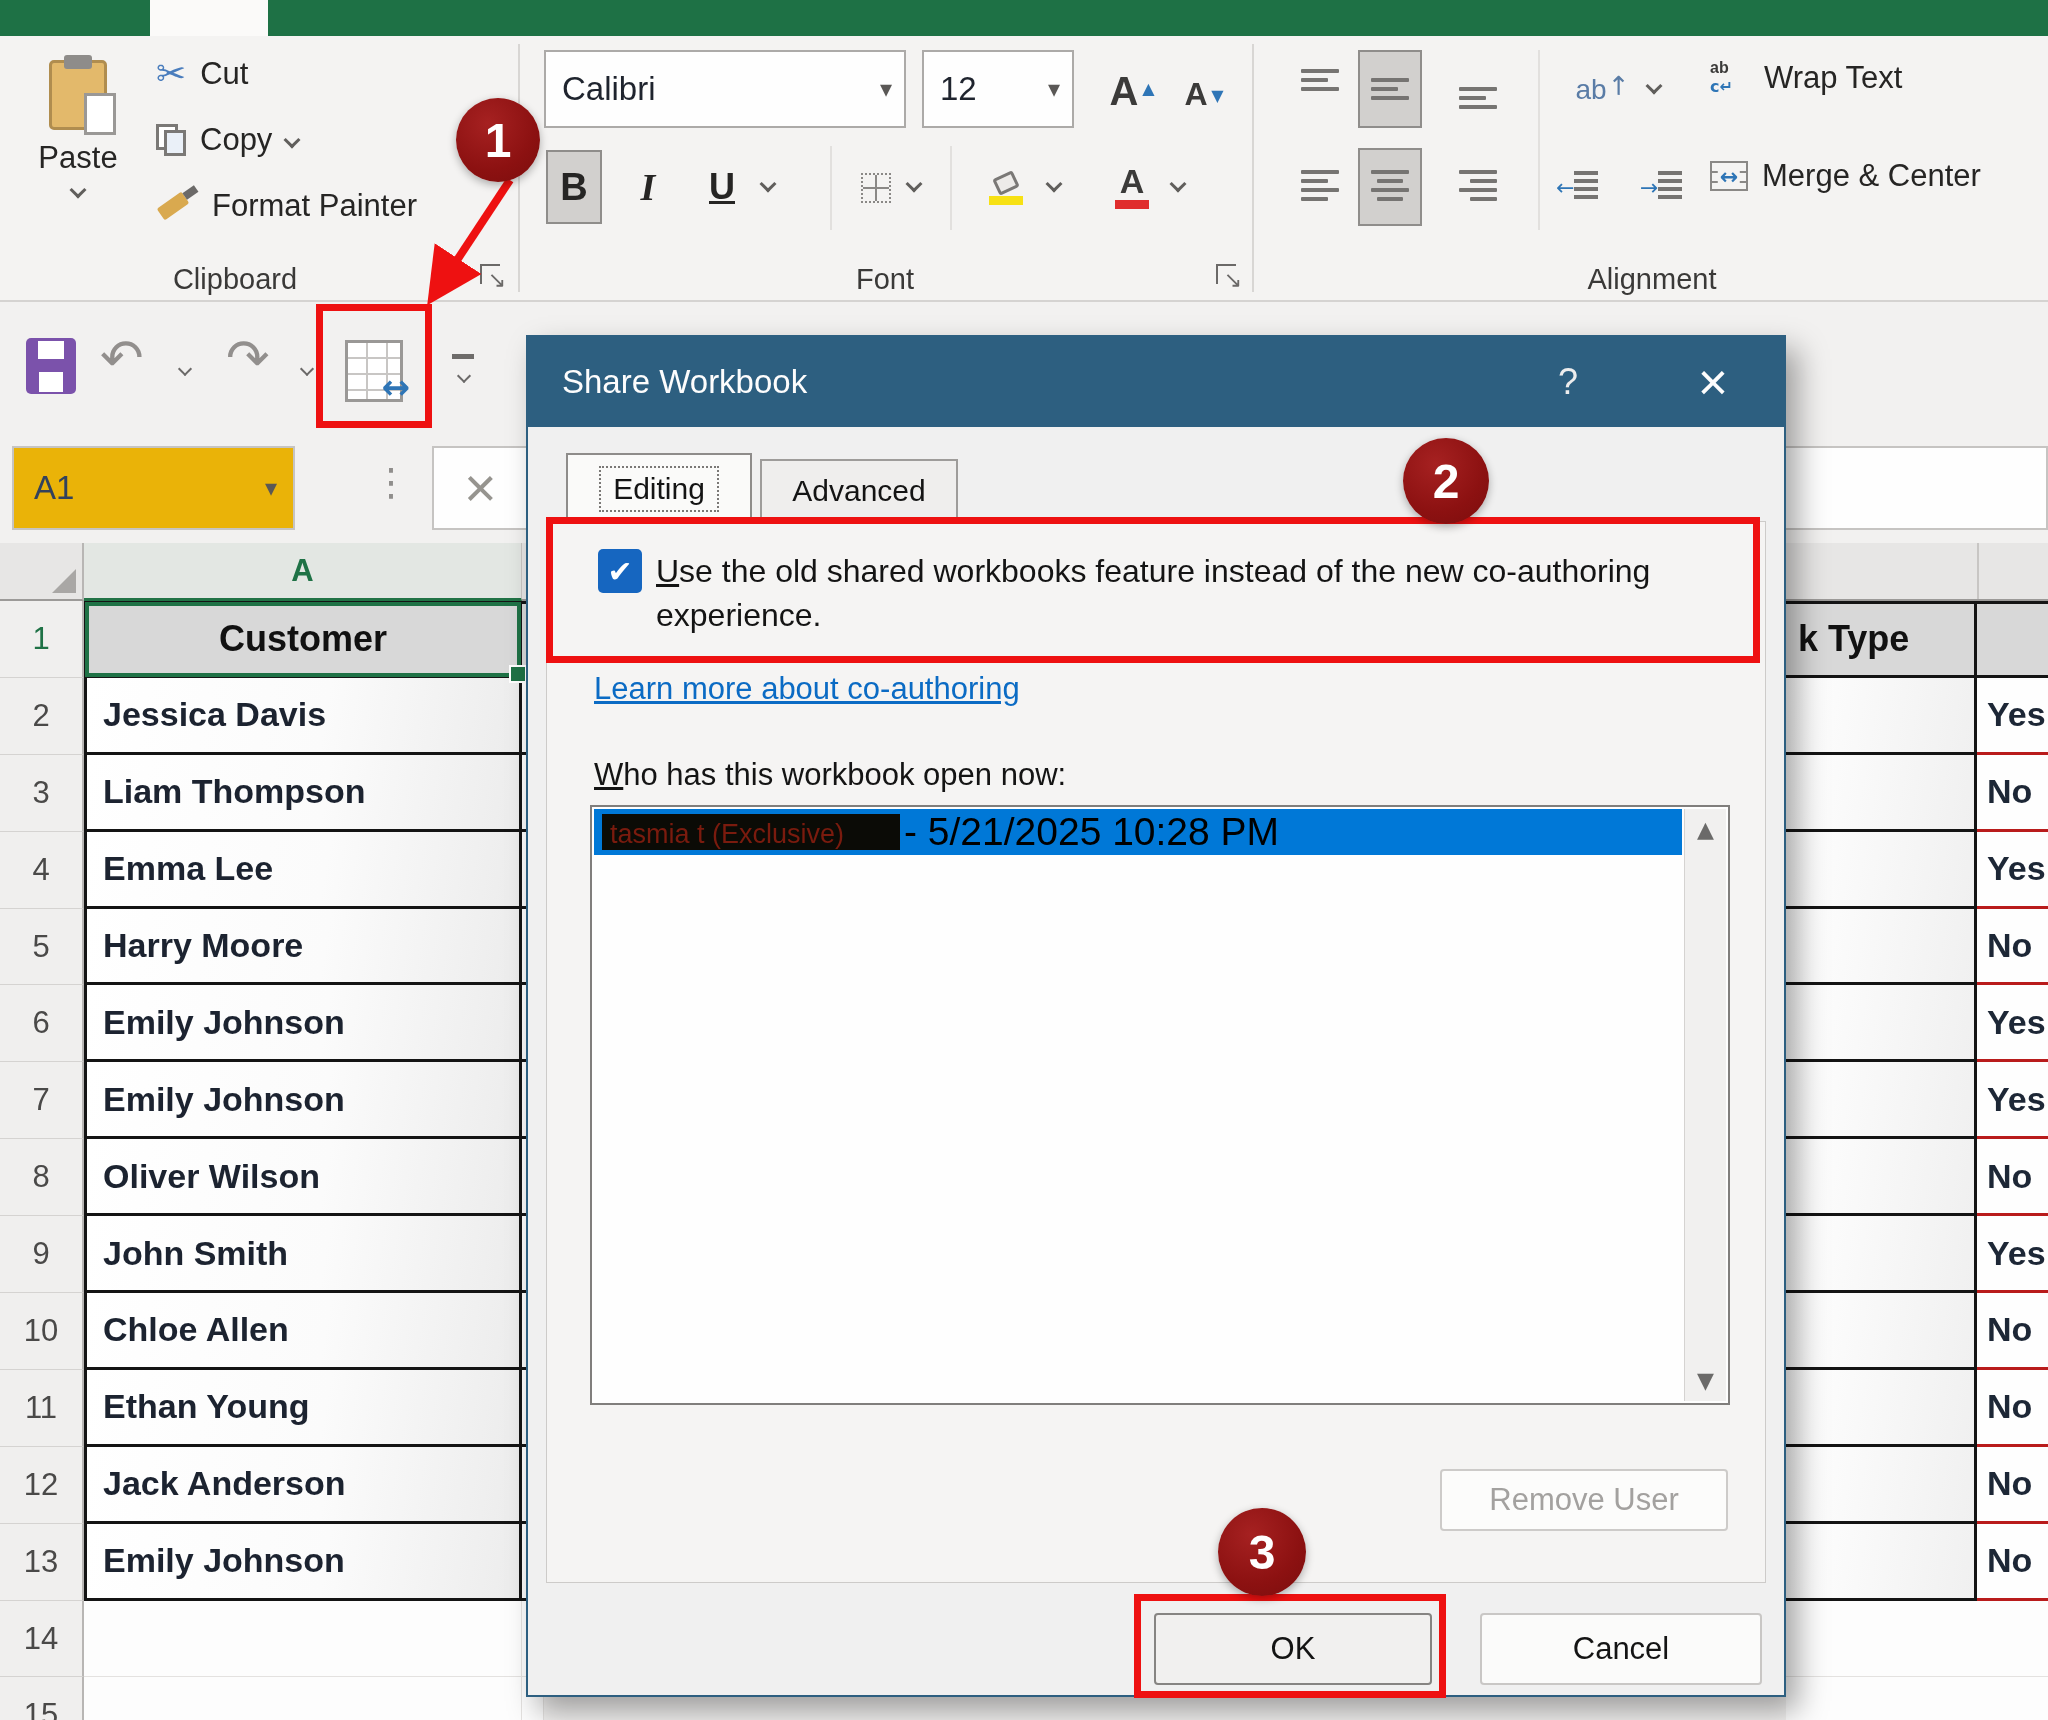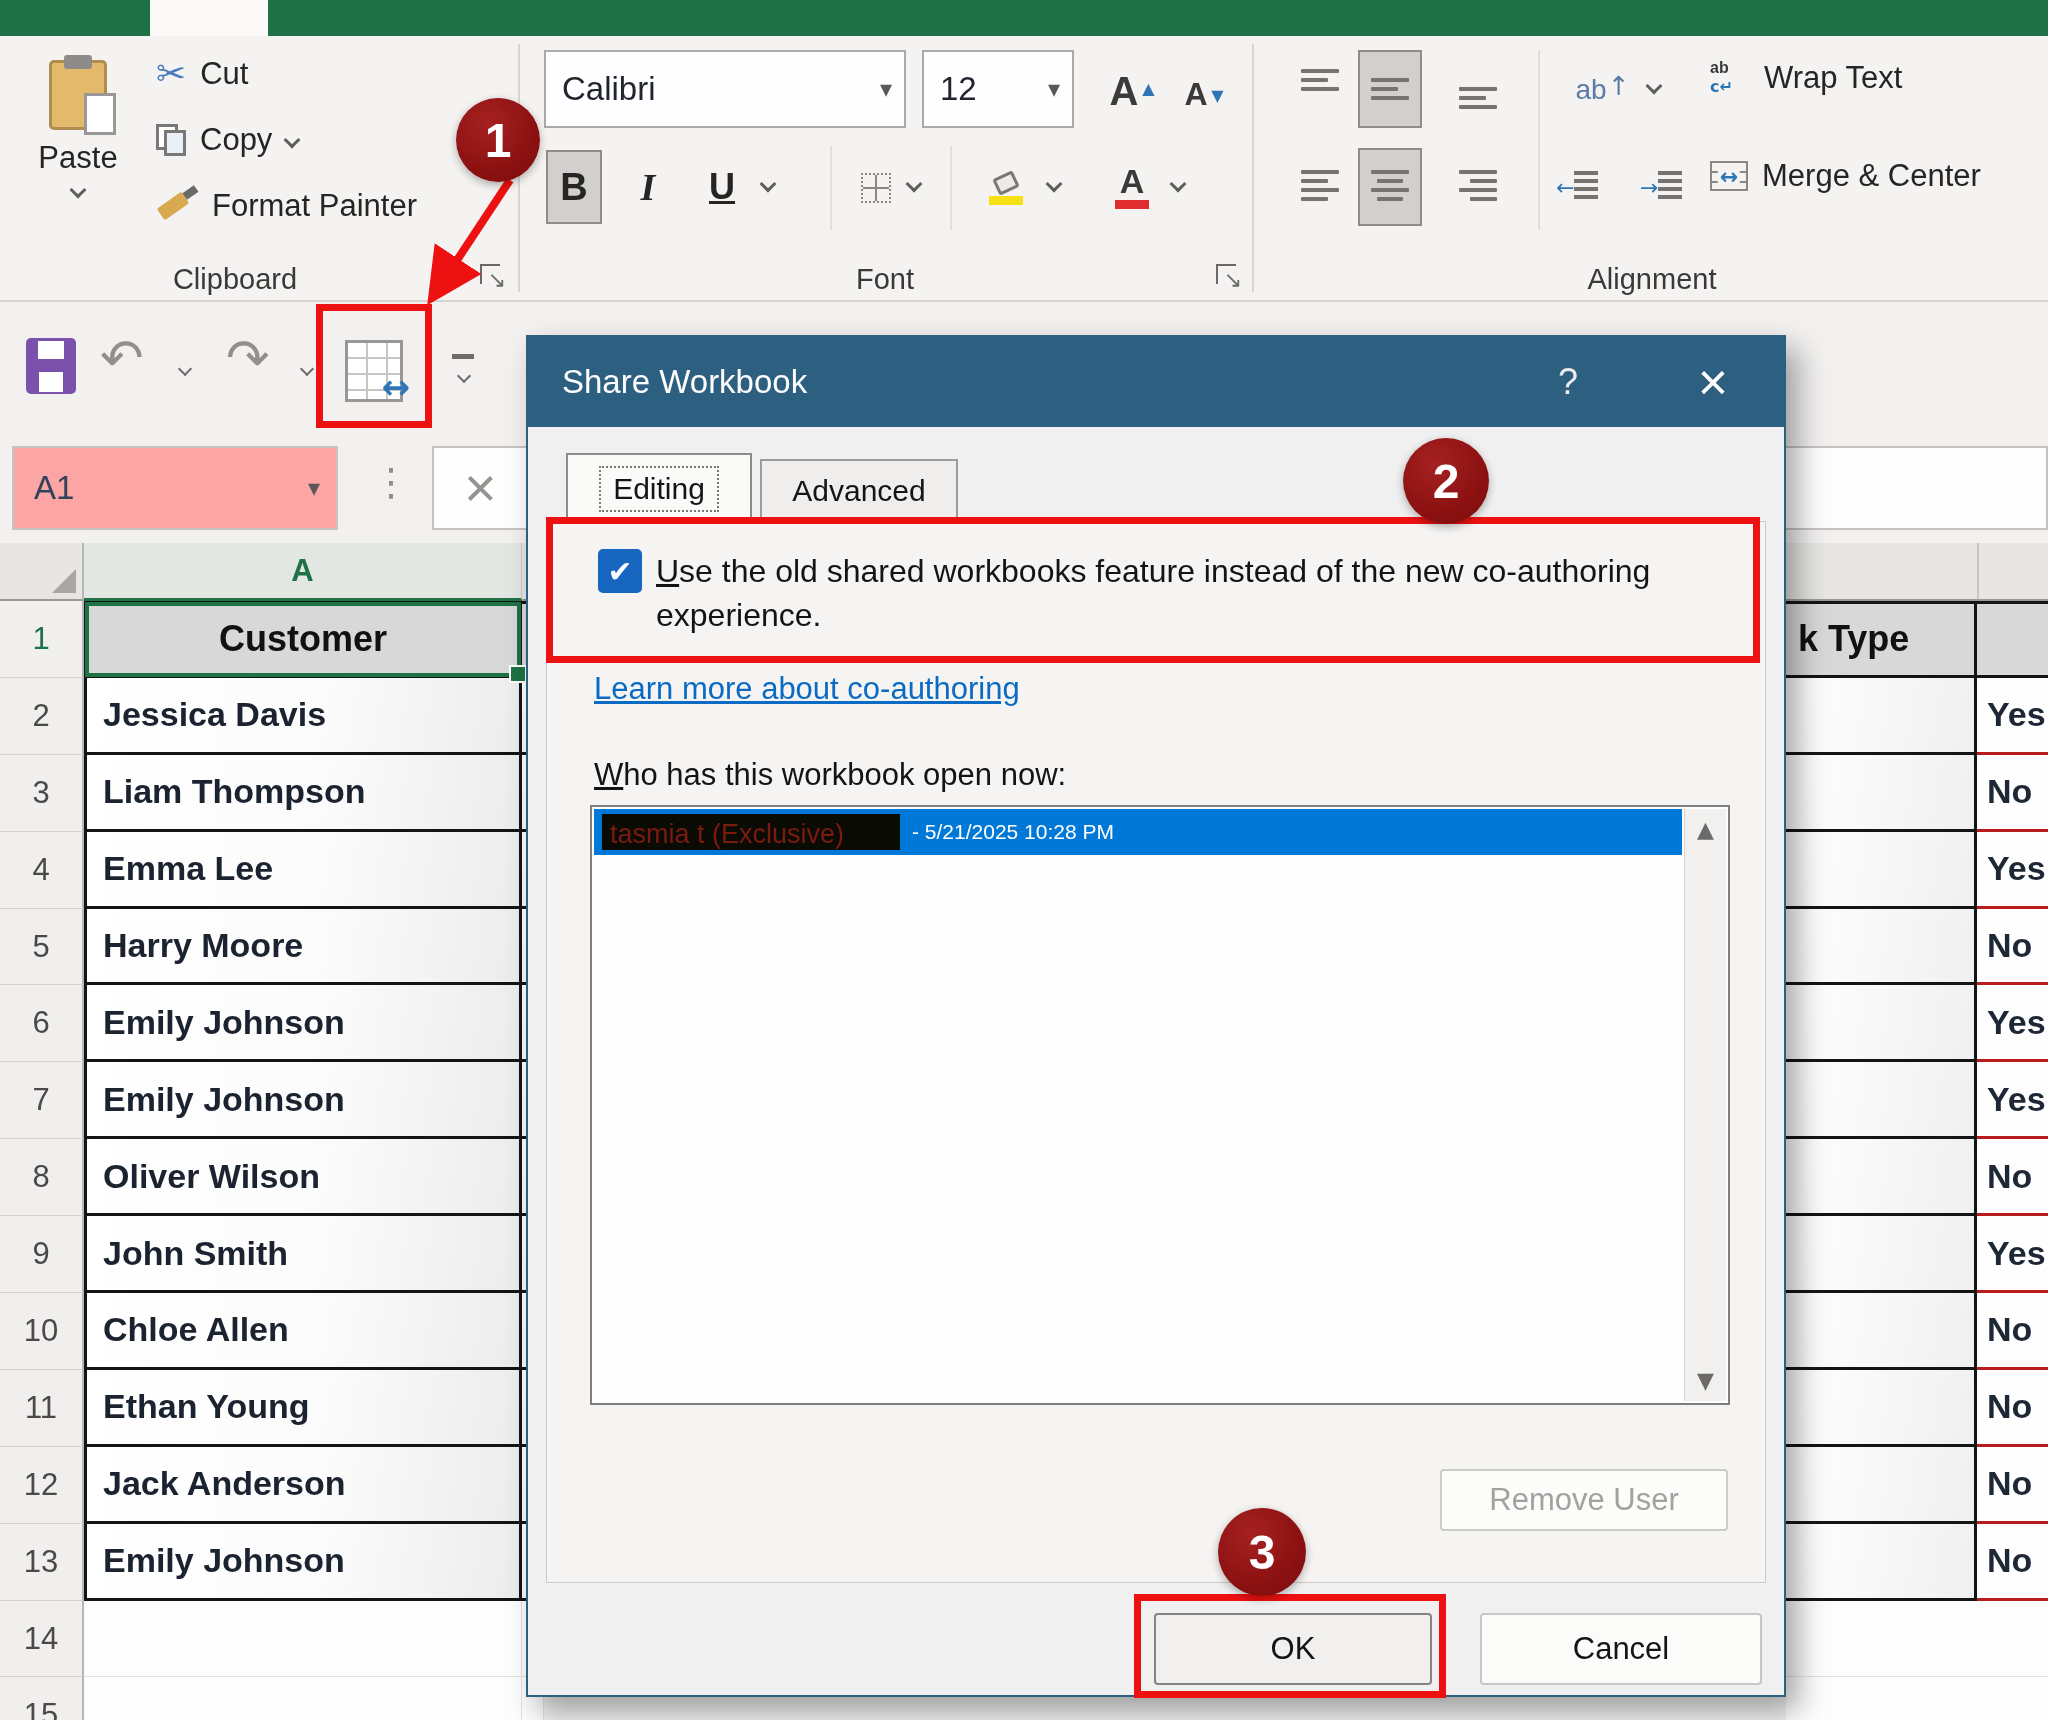--- a/index.html
+++ b/index.html
@@ -88,21 +88,21 @@
       linear-gradient(#C8C6C4,#C8C6C4) 0 30px/100% 2px no-repeat,
       linear-gradient(#C8C6C4,#C8C6C4) 0 46px/100% 2px no-repeat,
       linear-gradient(90deg,#C8C6C4,#C8C6C4) 18px 0/2px 100% no-repeat,
       linear-gradient(90deg,#C8C6C4,#C8C6C4) 38px 0/2px 100% no-repeat,#fff;
       border:3px solid #9A9896;}
   .sheet-ic span{position:absolute;right:-10px;bottom:-8px;color:#2E75B6;font-weight:bold;font-size:34px;font-family:"DejaVu Sans",sans-serif;background:transparent;}
   .more-ic{position:absolute;left:452px;top:52px;width:24px;text-align:center;}
   .more-ic .bar{display:block;width:22px;height:5px;background:#6E6C6A;margin-bottom:8px;}
   
   .formula{position:absolute;left:0;top:442px;right:0;height:101px;background:#F2F1F0;}
-  .namebox{position:absolute;left:12px;top:4px;width:326px;height:84px;background:#fca5a5;border:2px solid #C6C4C2;display:flex;align-items:center;}
+  .namebox{position:absolute;left:12px;top:4px;width:283px;height:84px;background:#eab308;border:2px solid #C6C4C2;display:flex;align-items:center;}
   .namebox .val{flex:1;padding-left:20px;font-size:33px;color:#33425C;}
   .namebox .dd{margin-right:16px;color:#5A5856;font-size:24px;font-family:"DejaVu Sans",sans-serif;}
   .fdots{position:absolute;left:372px;top:18px;font-size:38px;color:#908E8C;font-family:"DejaVu Sans",sans-serif;}
   .fbar{position:absolute;left:432px;top:4px;right:0;height:84px;background:#FEFEFE;border:2px solid #C6C4C2;}
   .fx-cancel{position:absolute;left:30px;top:50%;transform:translateY(-50%);font-size:56px;color:#96948F;line-height:56px;}
   
   .sheet-left{position:absolute;left:0;top:543px;bottom:0;width:544px;background:#FDFDFD;overflow:hidden;}
   .letters{height:58px;display:flex;}
   .corner{width:84px;background:#E7E6E5;border-right:2px solid #B8B6B4;border-bottom:2px solid #9C9A98;position:relative;}
   .corner::after{content:"";position:absolute;right:6px;bottom:6px;border-bottom:24px solid #A9A7A5;border-left:24px solid transparent;}
@@ -145,21 +145,21 @@
   .dpanel{position:absolute;left:18px;top:184px;width:1220px;height:1062px;background:#F5F4F3;border:1px solid #CDCBC9;z-index:2;}
   .chk{position:absolute;left:70px;top:212px;width:44px;height:44px;background:#1666C0;border-radius:5px;display:flex;align-items:center;justify-content:center;color:#fff;font-size:30px;font-family:"DejaVu Sans",sans-serif;z-index:4;}
   .chktext{position:absolute;left:128px;top:212px;width:1092px;font-size:32px;line-height:44px;color:#141414;z-index:4;}
   .chktext .key{text-decoration:underline;}
   .dlink{position:absolute;left:66px;top:334px;font-size:31px;color:#0B6BC4;text-decoration:underline;z-index:4;}
   .dwho{position:absolute;left:66px;top:420px;font-size:31px;color:#141414;z-index:4;}
   .dwho .key{text-decoration:underline;}
   .listbox{position:absolute;left:62px;top:468px;width:1140px;height:600px;background:#FEFEFE;border:2px solid #807E7C;z-index:4;}
   .selrow{position:absolute;left:2px;top:2px;right:46px;height:46px;background:#0078D7;display:flex;align-items:center;padding-left:8px;}
   .redact{width:298px;height:36px;background:#0B0B06;color:#7A1B0E;font-size:27px;line-height:40px;padding-left:8px;overflow:hidden;white-space:nowrap;}
-  .seltime{color:#ffffff;font-size:21px;margin-left:12px;white-space:nowrap;}
+  .seltime{color:#000000;font-size:39px;margin-left:4px;white-space:nowrap;}
   .vscroll{position:absolute;right:2px;top:2px;bottom:2px;width:42px;background:#F1F0EF;border-left:1px solid #D5D3D1;}
   .vscroll .up{position:absolute;top:8px;left:0;right:0;text-align:center;font-size:22px;color:#6B6A69;font-family:"DejaVu Sans",sans-serif;}
   .vscroll .down{position:absolute;bottom:8px;left:0;right:0;text-align:center;font-size:22px;color:#6B6A69;font-family:"DejaVu Sans",sans-serif;}
   .btn{position:absolute;display:flex;align-items:center;justify-content:center;border-radius:4px;font-size:31px;}
   .btn-remove{left:912px;top:1132px;width:288px;height:62px;background:#FCFCFB;border:2px solid #CDCBC9;color:#A3A19F;z-index:4;}
   .btn-ok{left:626px;top:1276px;width:278px;height:72px;background:#F1F0EF;border:2px solid #868482;color:#141414;z-index:4;}
   .btn-cancel{left:952px;top:1276px;width:282px;height:72px;background:#FBFBFA;border:2px solid #C9C7C5;color:#141414;z-index:4;}
   
   .ann-rect{position:absolute;border:7px solid #EE1111;}
   .rect1{left:316px;top:304px;width:116px;height:124px;z-index:25;}

